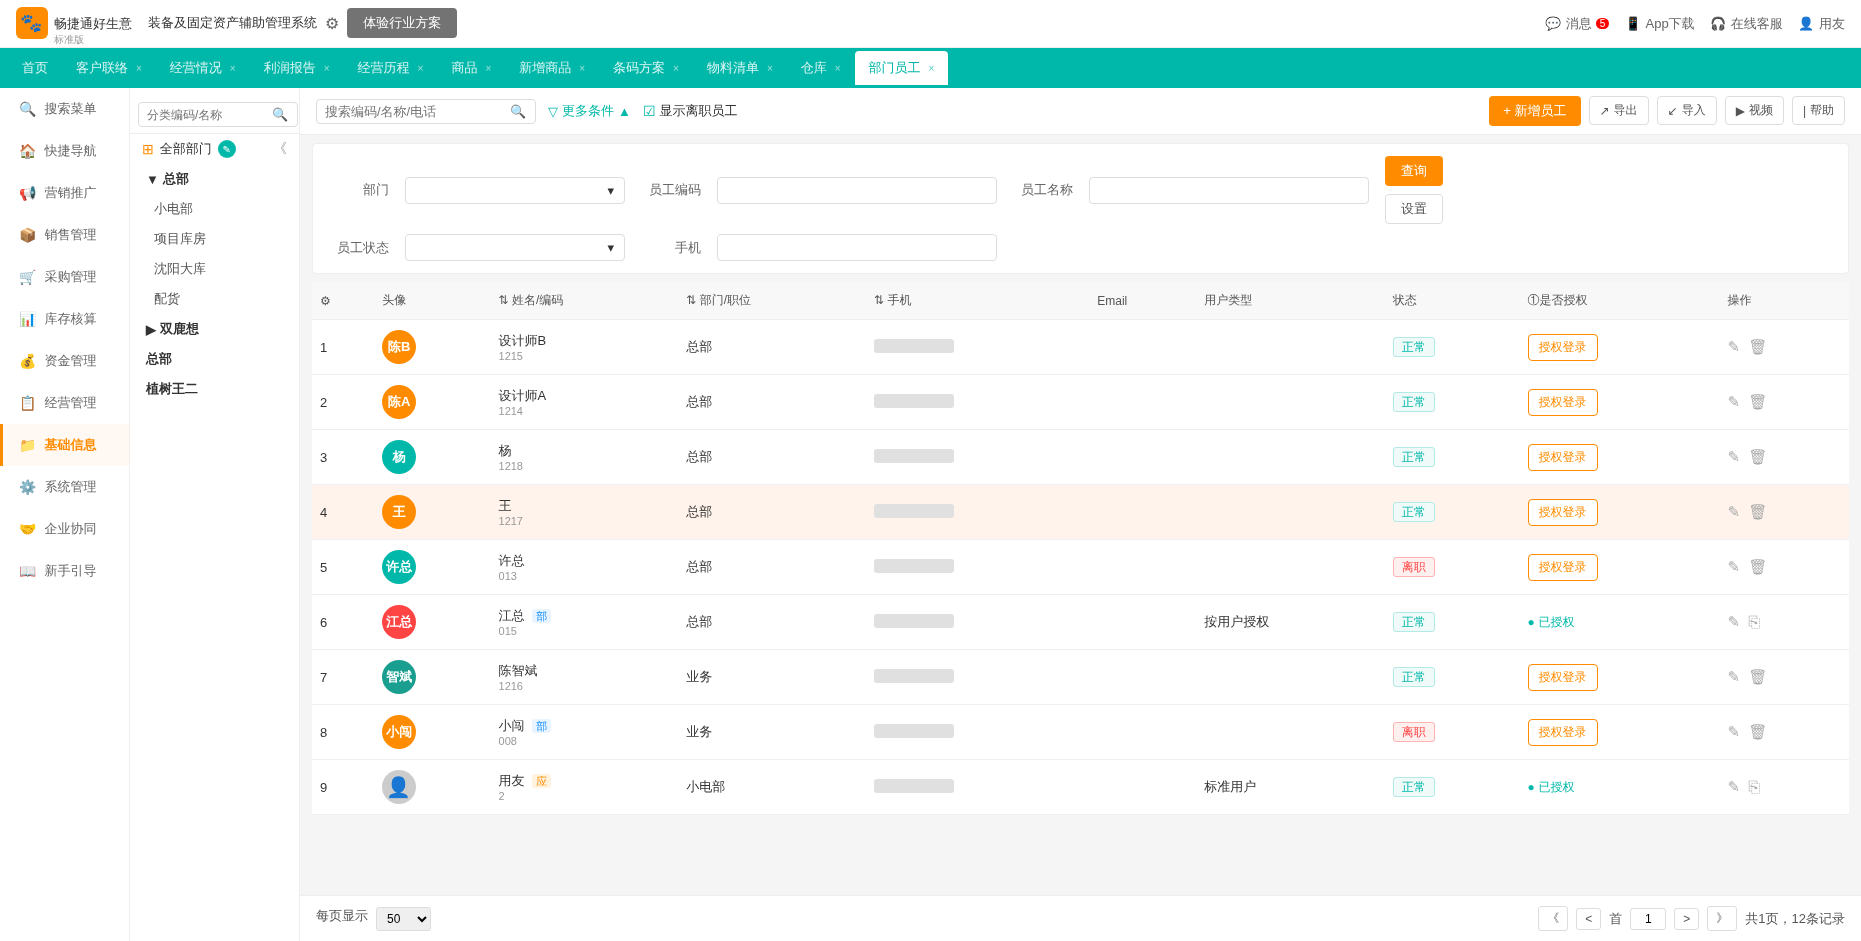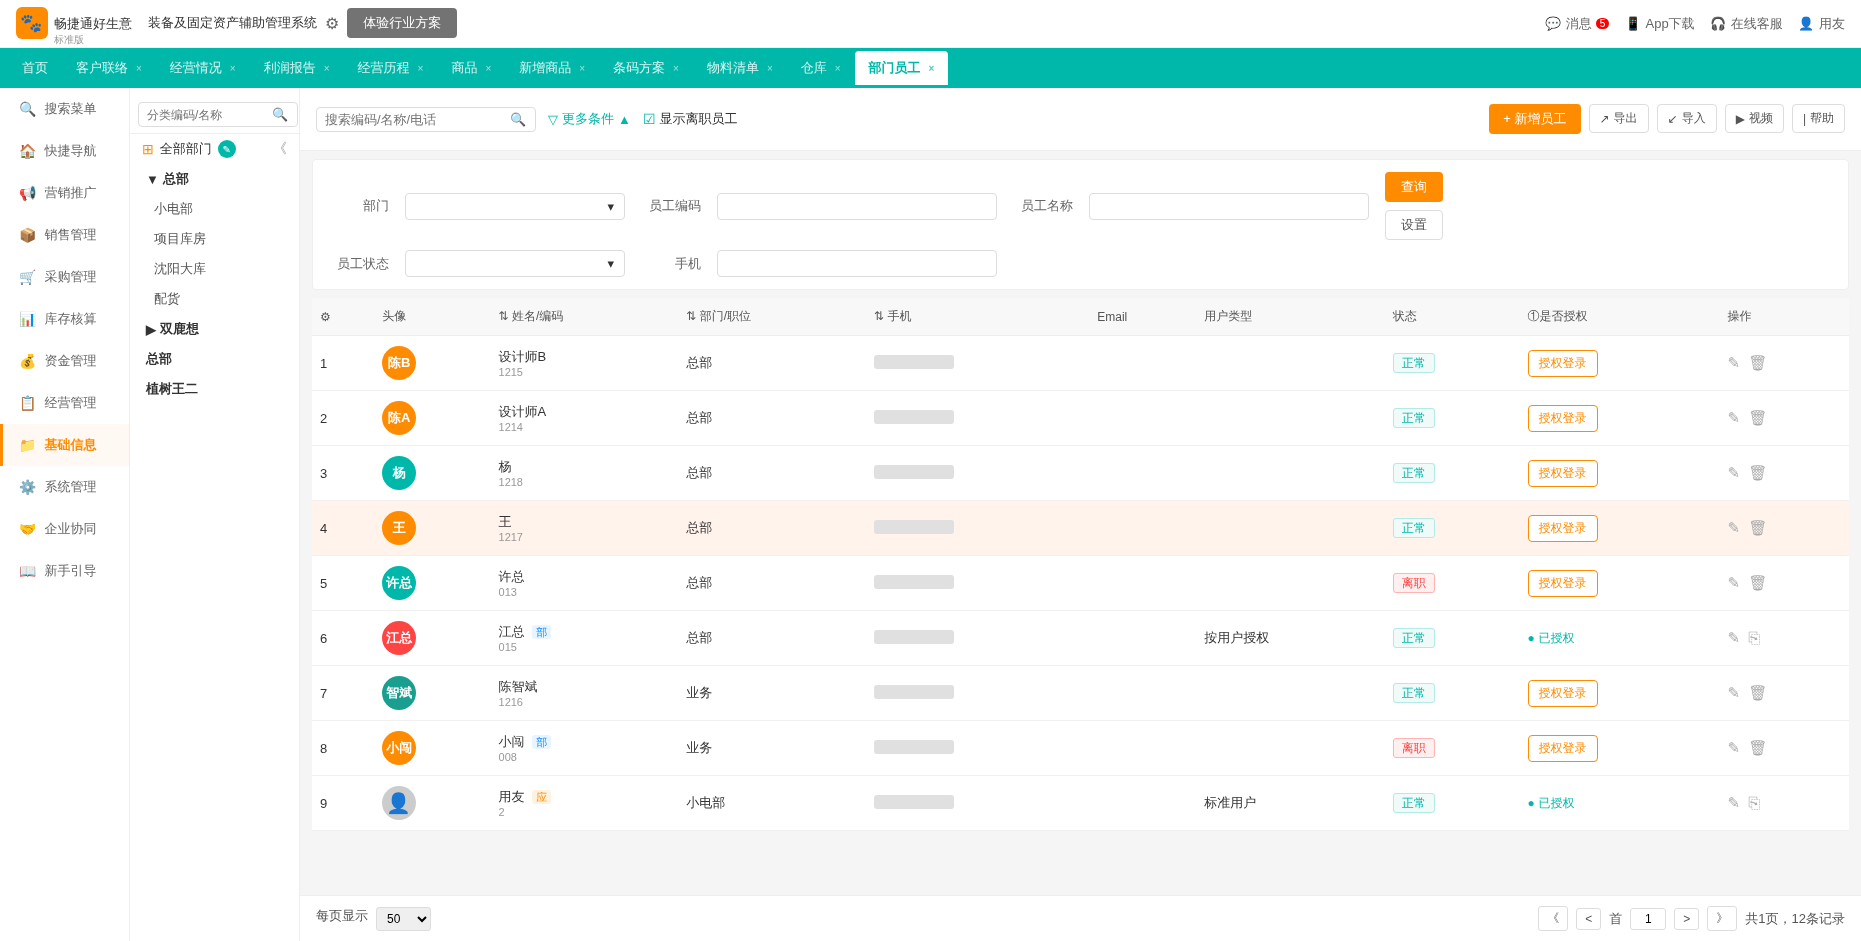--- a/index.html
+++ b/index.html
@@ -40,21 +40,21 @@
       padding: 8px 14px;
       color: rgba(255,255,255,0.85);
       cursor: pointer;
       font-size: 13px;
       white-space: nowrap;
       border-radius: 4px 4px 0 0;
       display: flex;
       align-items: center;
       gap: 4px;
     }
-    .nav-tab.active { background: #fff; color: #00b8a9; font-weight: bold; }
+    .nav-tab.active { background: #fff; color: #00b8a9; font-weight: normal; }
     .nav-tab .close-x { font-size: 10px; margin-left: 4px; opacity: 0.7; }
 
     
     .main-layout { display: flex; height: calc(100vh - 88px); }
 
     
     .sidebar {
       width: 130px;
       background: #fff;
       border-right: 1px solid #eee;
@@ -109,21 +109,21 @@
     }
     .dept-tree-parent { font-weight: bold; color: #333; }
     .dept-tree-child { padding-left: 24px; }
 
     
     .main-content { flex: 1; display: flex; flex-direction: column; overflow: hidden; }
 
     
     .search-bar {
       background: #fff;
-      padding: 16px 16px;
+      padding: 8px 16px;
       border-bottom: 1px solid #eee;
       display: flex;
       align-items: center;
       gap: 12px;
     }
     .search-input-wrap {
       display: flex;
       align-items: center;
       border: 1px solid #ddd;
       border-radius: 4px;

